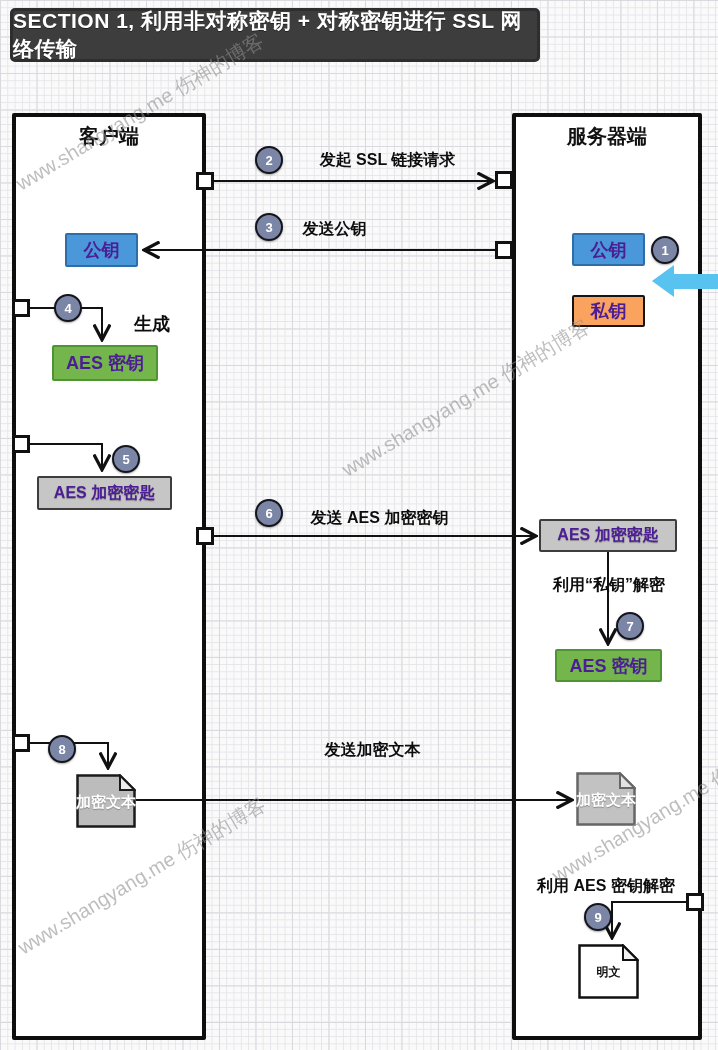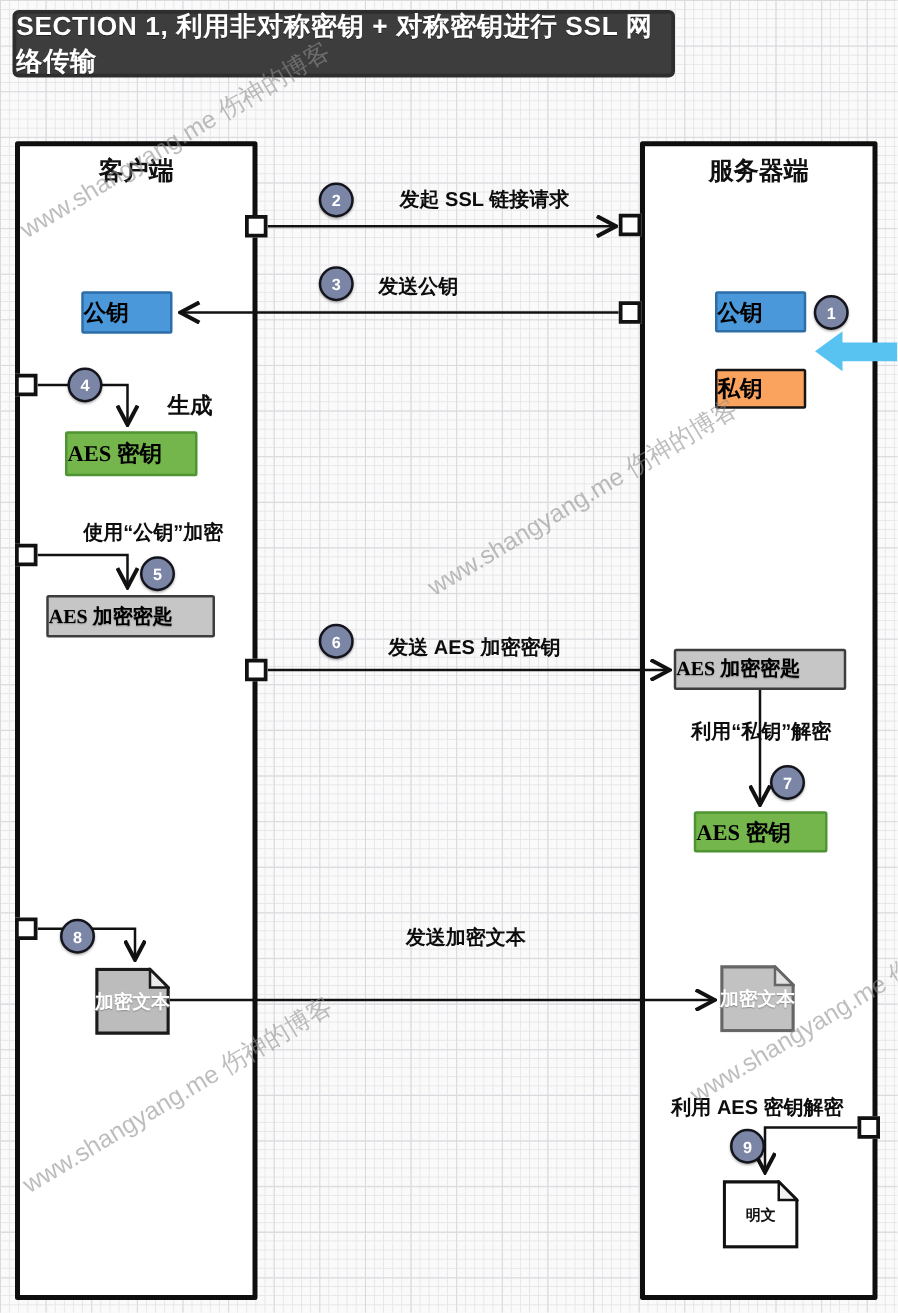--- a/index.html
+++ b/index.html
@@ -37,22 +37,22 @@
     font-size:20px;font-weight:bold;color:#111;
   }
   .watermark{
     position:absolute;z-index:30;white-space:nowrap;pointer-events:none;
     font-size:20px;color:#8f8f8f;opacity:.58;
     transform:rotate(-31deg);transform-origin:0 50%;
   }
   .connector-layer{position:absolute;left:0;top:0;z-index:8;}
   .node{
     position:absolute;box-sizing:border-box;z-index:10;
-    display:flex;align-items:center;
-    font-weight:bold;color:#000000;font-size:18px;border-radius:2px;font-family:Liberation Serif, serif;
+    display:flex;align-items:center;justify-content:center;
+    font-weight:bold;color:#4c1d95;font-size:18px;border-radius:2px;
   }
   .node.blue{background:#4a98d9;border:2.5px solid #2d6da8;}
   .node.orange{background:#f9a35e;border:2.5px solid #151515;}
   .node.green{background:#74b64c;border:2.5px solid #4f9432;}
   .node.gray{background:#c6c6c6;border:2.5px solid #3d3d3d;font-size:16px;
     text-shadow:0 1px 1px #8a8a8a;}
   .step-circle{
     position:absolute;width:28px;height:28px;border-radius:50%;
     background:#7b85a6;border:2.5px solid #14141c;box-sizing:border-box;
     z-index:13;display:flex;align-items:center;justify-content:center;
@@ -204,19 +204,18 @@
   <div class="step-circle" style="left:48px;top:735px;">
       <span>8</span>
     </div>
   <div class="step-circle" style="left:584px;top:903px;">
       <span>9</span>
     </div>
 
   <div class="lbl" style="left:285px;top:150px;width:205px;">发起 SSL 链接请求</div>
   <div class="lbl" style="left:272px;top:219px;width:125px;">发送公钥</div>
   <div class="lbl" style="left:114px;top:312px;width:56px;font-size:18px;text-align:right;">生成</div>
-  <div class="lbl" style="left:40px;top:416px;width:165px;">使用“公钥”加密</div>
   <div class="lbl" style="left:287px;top:508px;width:185px;">发送 AES 加密密钥</div>
   <div class="lbl" style="left:538px;top:575px;width:142px;">利用“私钥”解密</div>
   <div class="lbl" style="left:305px;top:740px;width:135px;">发送加密文本</div>
   <div class="lbl" style="left:525px;top:876px;width:162px;">利用 AES 密钥解密</div>
 
 </div>
 
 </body></html>

